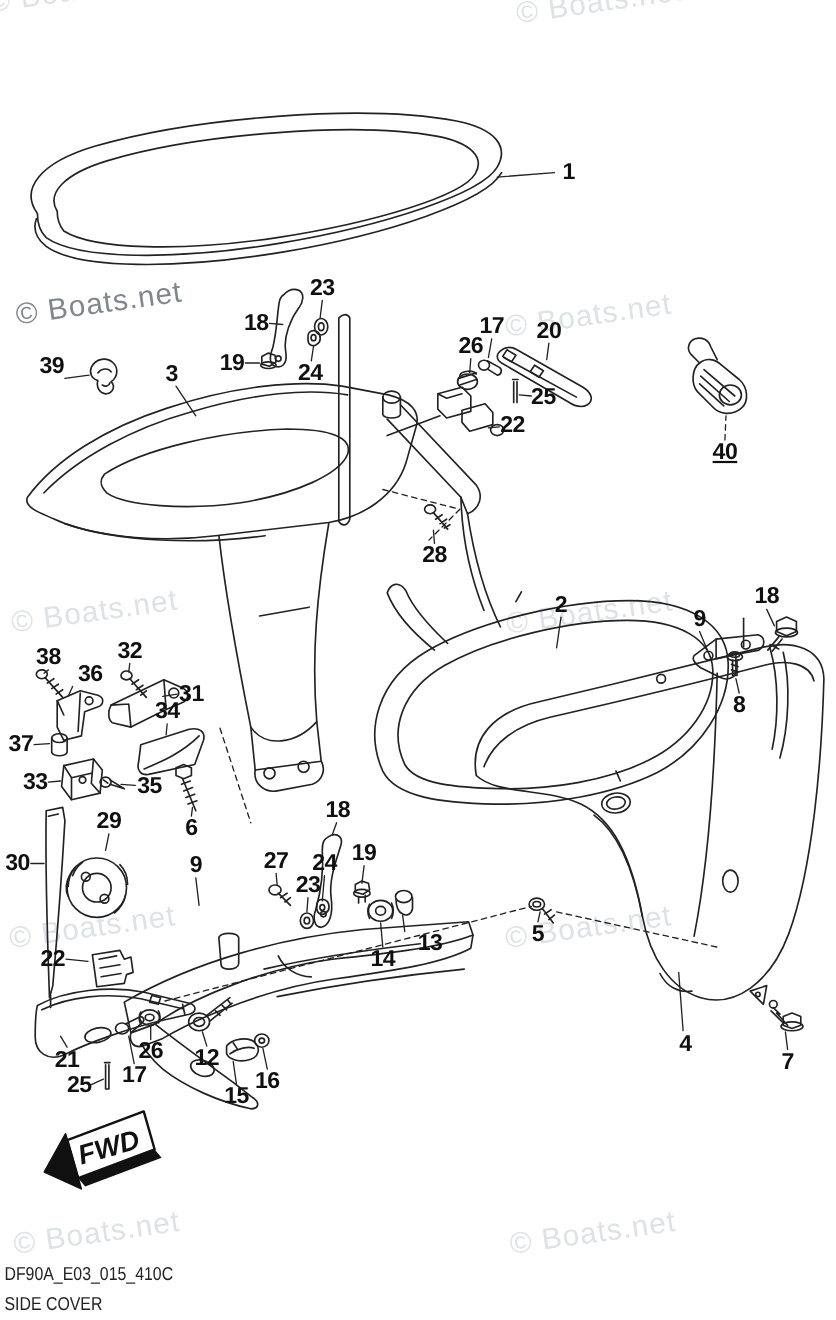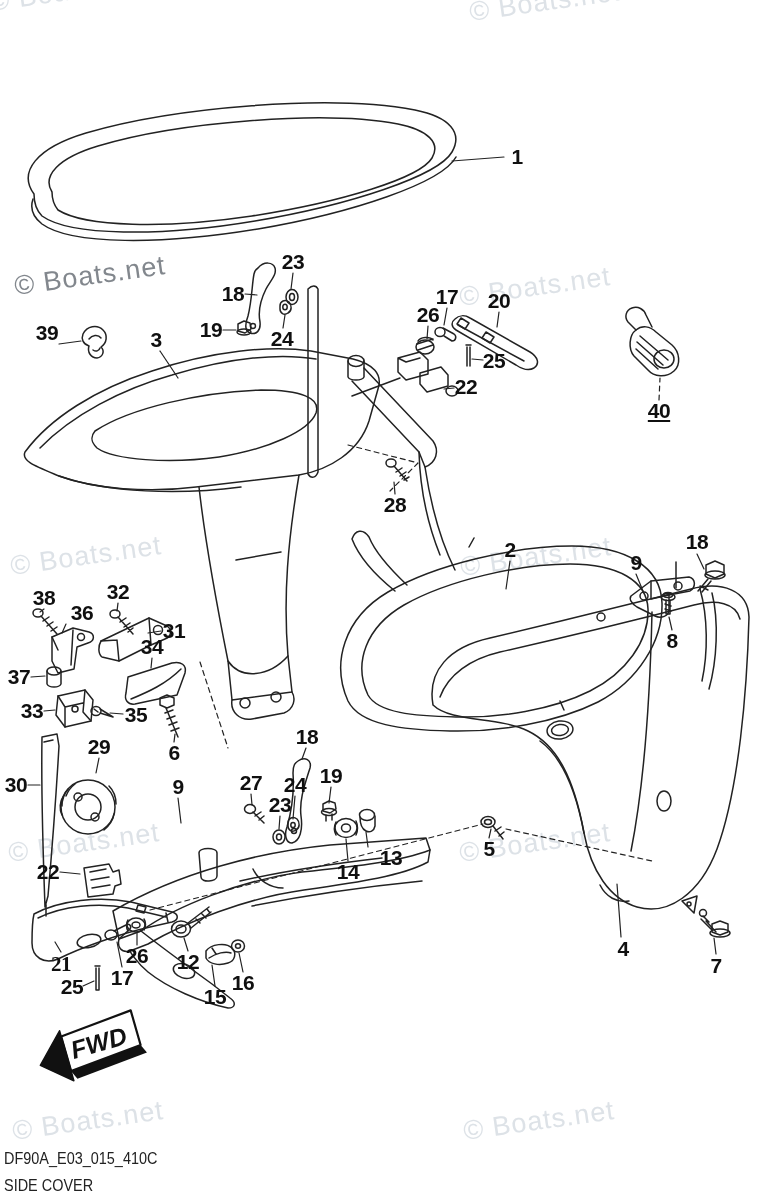--- a/index.html
+++ b/index.html
@@ -398,21 +398,21 @@
       <div class="part-label" style="left: 16px; top: 785px;">30</div>
       <div class="part-label" style="left: 178px; top: 787px;">9</div>
       <div class="part-label" style="left: 251px; top: 783px;">27</div>
       <div class="part-label" style="left: 307px; top: 737px;">18</div>
       <div class="part-label" style="left: 331px; top: 776px;">19</div>
       <div class="part-label" style="left: 295px; top: 785px;">24</div>
       <div class="part-label" style="left: 280px; top: 805px;">23</div>
       <div class="part-label" style="left: 368px; top: 858px; margin-left: 23px;">13</div>
       <div class="part-label" style="left: 348px; top: 872px;">14</div>
       <div class="part-label" style="left: 48px; top: 872px;">22</div>
-      <div class="part-label" style="left: 61px; top: 964px; font-family: Liberation Serif, serif;">21</div>
+      <div class="part-label" style="left: 61px; top: 964px;">21</div>
       <div class="part-label" style="left: 72px; top: 987px;">25</div>
       <div class="part-label" style="left: 137px; top: 956px;">26</div>
       <div class="part-label" style="left: 122px; top: 978px;">17</div>
       <div class="part-label" style="left: 188px; top: 962px;">12</div>
       <div class="part-label" style="left: 215px; top: 997px;">15</div>
       <div class="part-label" style="left: 243px; top: 983px;">16</div>
       <div class="part-label" style="left: 489px; top: 849px;">5</div>
       <div class="part-label" style="left: 623px; top: 949px;">4</div>
       <div class="part-label" style="left: 716px; top: 966px;">7</div>
     </div>

